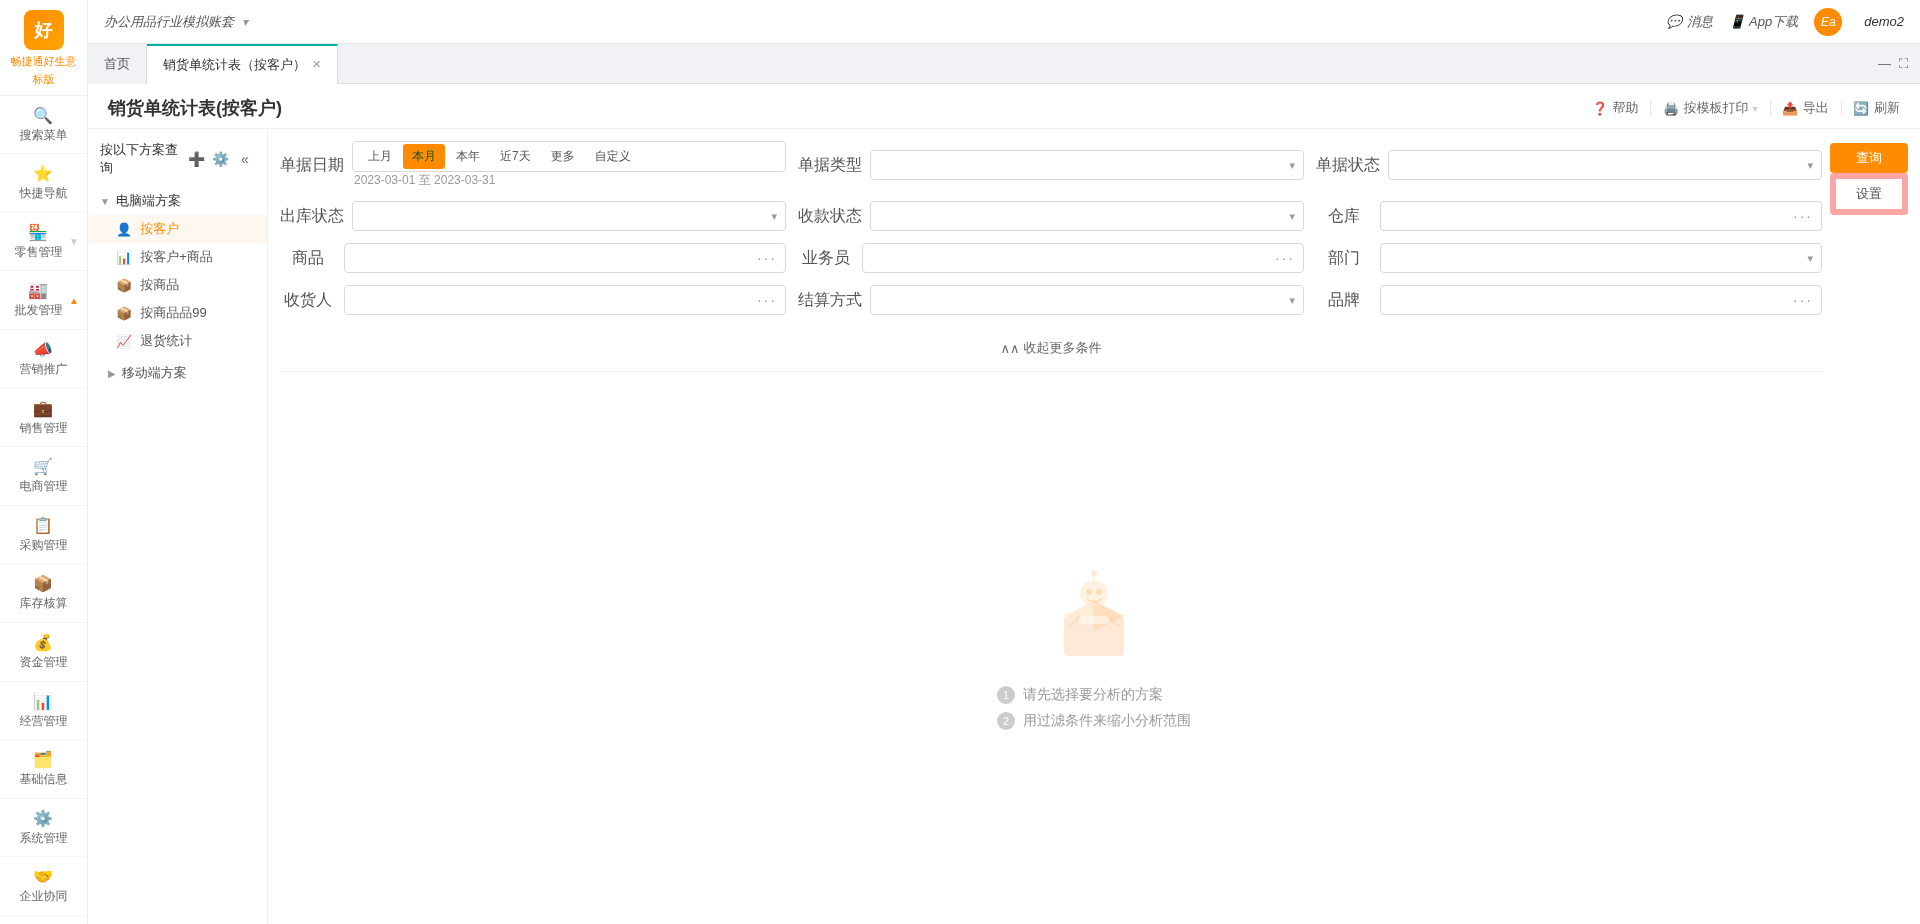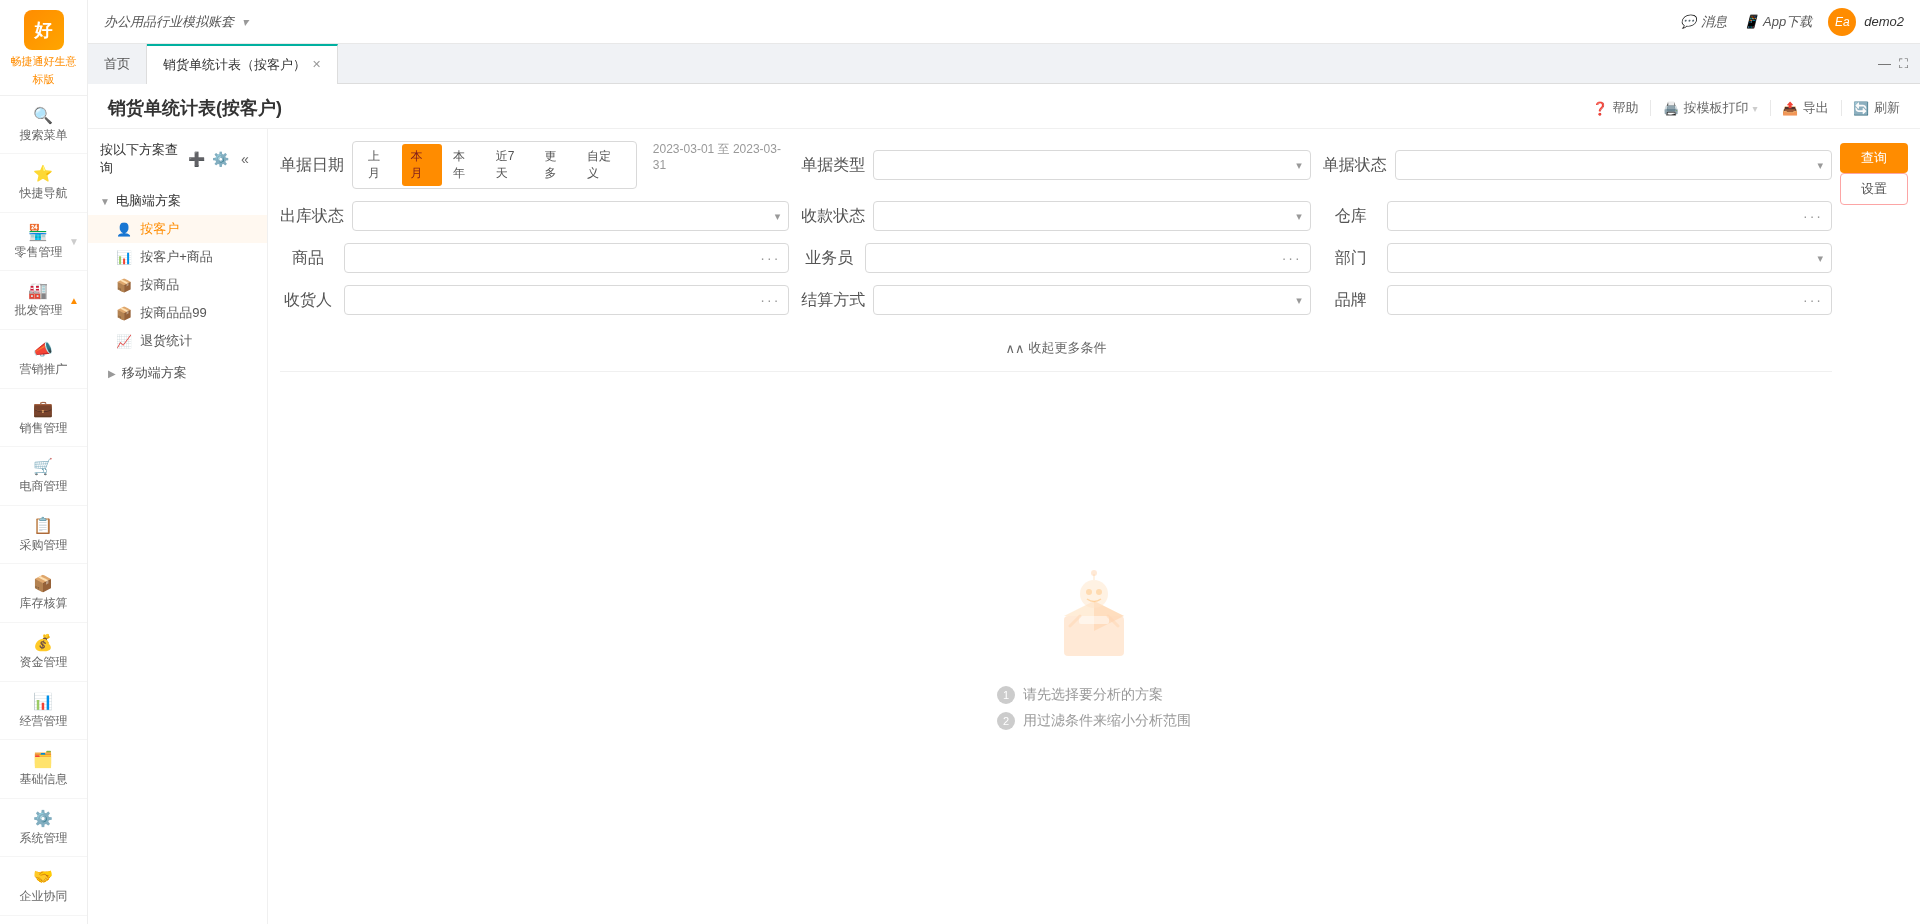--- a/index.html
+++ b/index.html
@@ -173,21 +173,21 @@
       padding: 4px 8px; background: #fff; cursor: pointer;
       min-height: 30px; font-size: 13px; color: #333;
       position: relative;
     }
     .filter-control .arrow { margin-left: auto; color: #999; font-size: 11px; }
     .filter-control .dots { margin-left: auto; color: #999; font-size: 14px; letter-spacing: 2px; }
     .date-btn {
       padding: 3px 8px; border-radius: 3px; font-size: 12px;
       cursor: pointer; color: #555; border: 1px solid transparent;
     }
-    .date-btn.active { background: #ff8c00; color: #7f1d1d; border-radius: 3px; }
+    .date-btn.active { background: #ff8c00; color: #14532d; border-radius: 3px; }
 
     
     .collapse-btn {
       display: flex; align-items: center; justify-content: center;
       gap: 4px; color: #666; font-size: 13px; cursor: pointer;
       padding: 6px;
       margin-top: 8px;
     }
 
     
@@ -197,21 +197,21 @@
       flex-shrink: 0;
       justify-content: flex-start;
       padding-top: 2px;
     }
     .btn-query {
       background: #ff8c00; color: #fff; border: none;
       padding: 6px 20px; border-radius: 4px; font-size: 13px;
       cursor: pointer; font-family: inherit;
     }
     .btn-settings {
-      background: #fff; color: #555; border: 1px solid #fca5a5;
+      background: #fff; color: #555; border: 6px solid #fca5a5;
       padding: 6px 20px; border-radius: 4px; font-size: 13px;
       cursor: pointer; font-family: inherit;
     }
 
     
     .filter-section {
       display: flex;
       align-items: flex-start;
       padding: 12px 12px 0 12px;
     }
@@ -330,21 +330,21 @@
     </div>
     <div class="topbar-right">
       <div class="topbar-action">
         <span>💬</span>
         <span>消息</span>
       </div>
       <div class="topbar-action">
         <span>📱</span>
         <span>App下载</span>
       </div>
-      <div class="topbar-action" style="gap:8px;">
+      <div class="topbar-action" style="gap:22px;">
         <div class="topbar-avatar">Ea</div>
         <span class="topbar-username">demo2</span>
       </div>
     </div>
   </div>
 
   <div class="tabbar">
     <div class="tab-item">
       <span>首页</span>
     </div>
@@ -438,21 +438,21 @@
       <div style="flex:1; display:flex; flex-direction:column; overflow:hidden;">
 
         <div class="filter-section">
           <div class="filter-main">
             <div class="filter-rows">
 
               <div class="filter-3col">
 
                 <div class="filter-row">
                   <span class="filter-label">单据日期</span>
-                  <div style="flex:1; display:flex; flex-direction:row; gap:14px;">
+                  <div style="flex:1; display:flex; flex-direction:column; gap:0;">
                     <div style="display:flex; align-items:center; gap:2px; border:1px solid #d9d9d9; border-radius:4px; padding:2px 6px; background:#fff;">
                       <span class="date-btn">上月</span>
                       <span class="date-btn active">本月</span>
                       <span class="date-btn">本年</span>
                       <span class="date-btn">近7天</span>
                       <span class="date-btn">更多</span>
                       <span class="date-btn">自定义</span>
                     </div>
                     <div style="font-size:12px; color:#999; padding-left:2px;">2023-03-01 至 2023-03-31</div>
                   </div>

